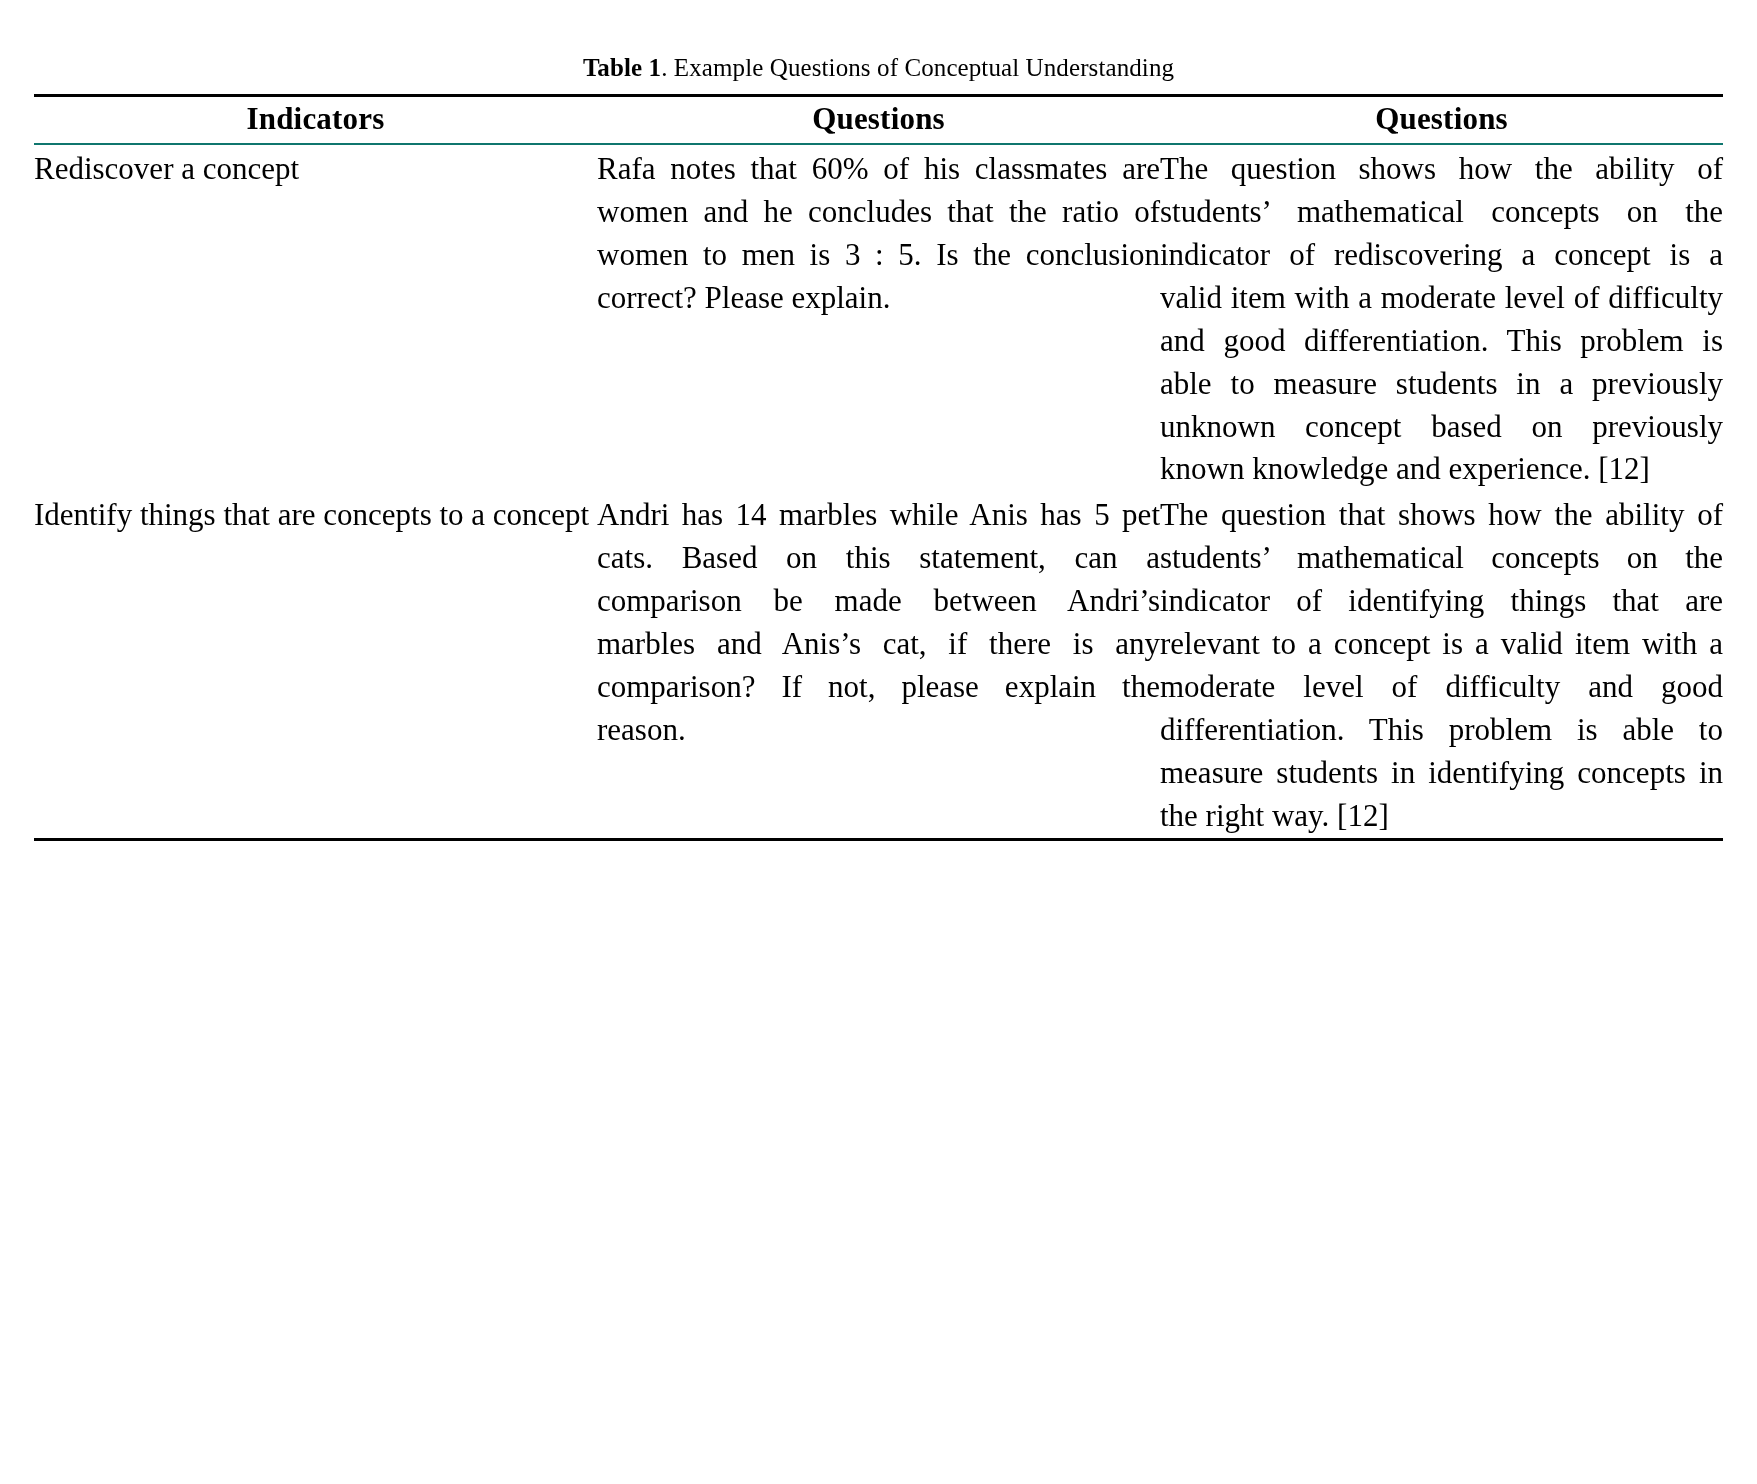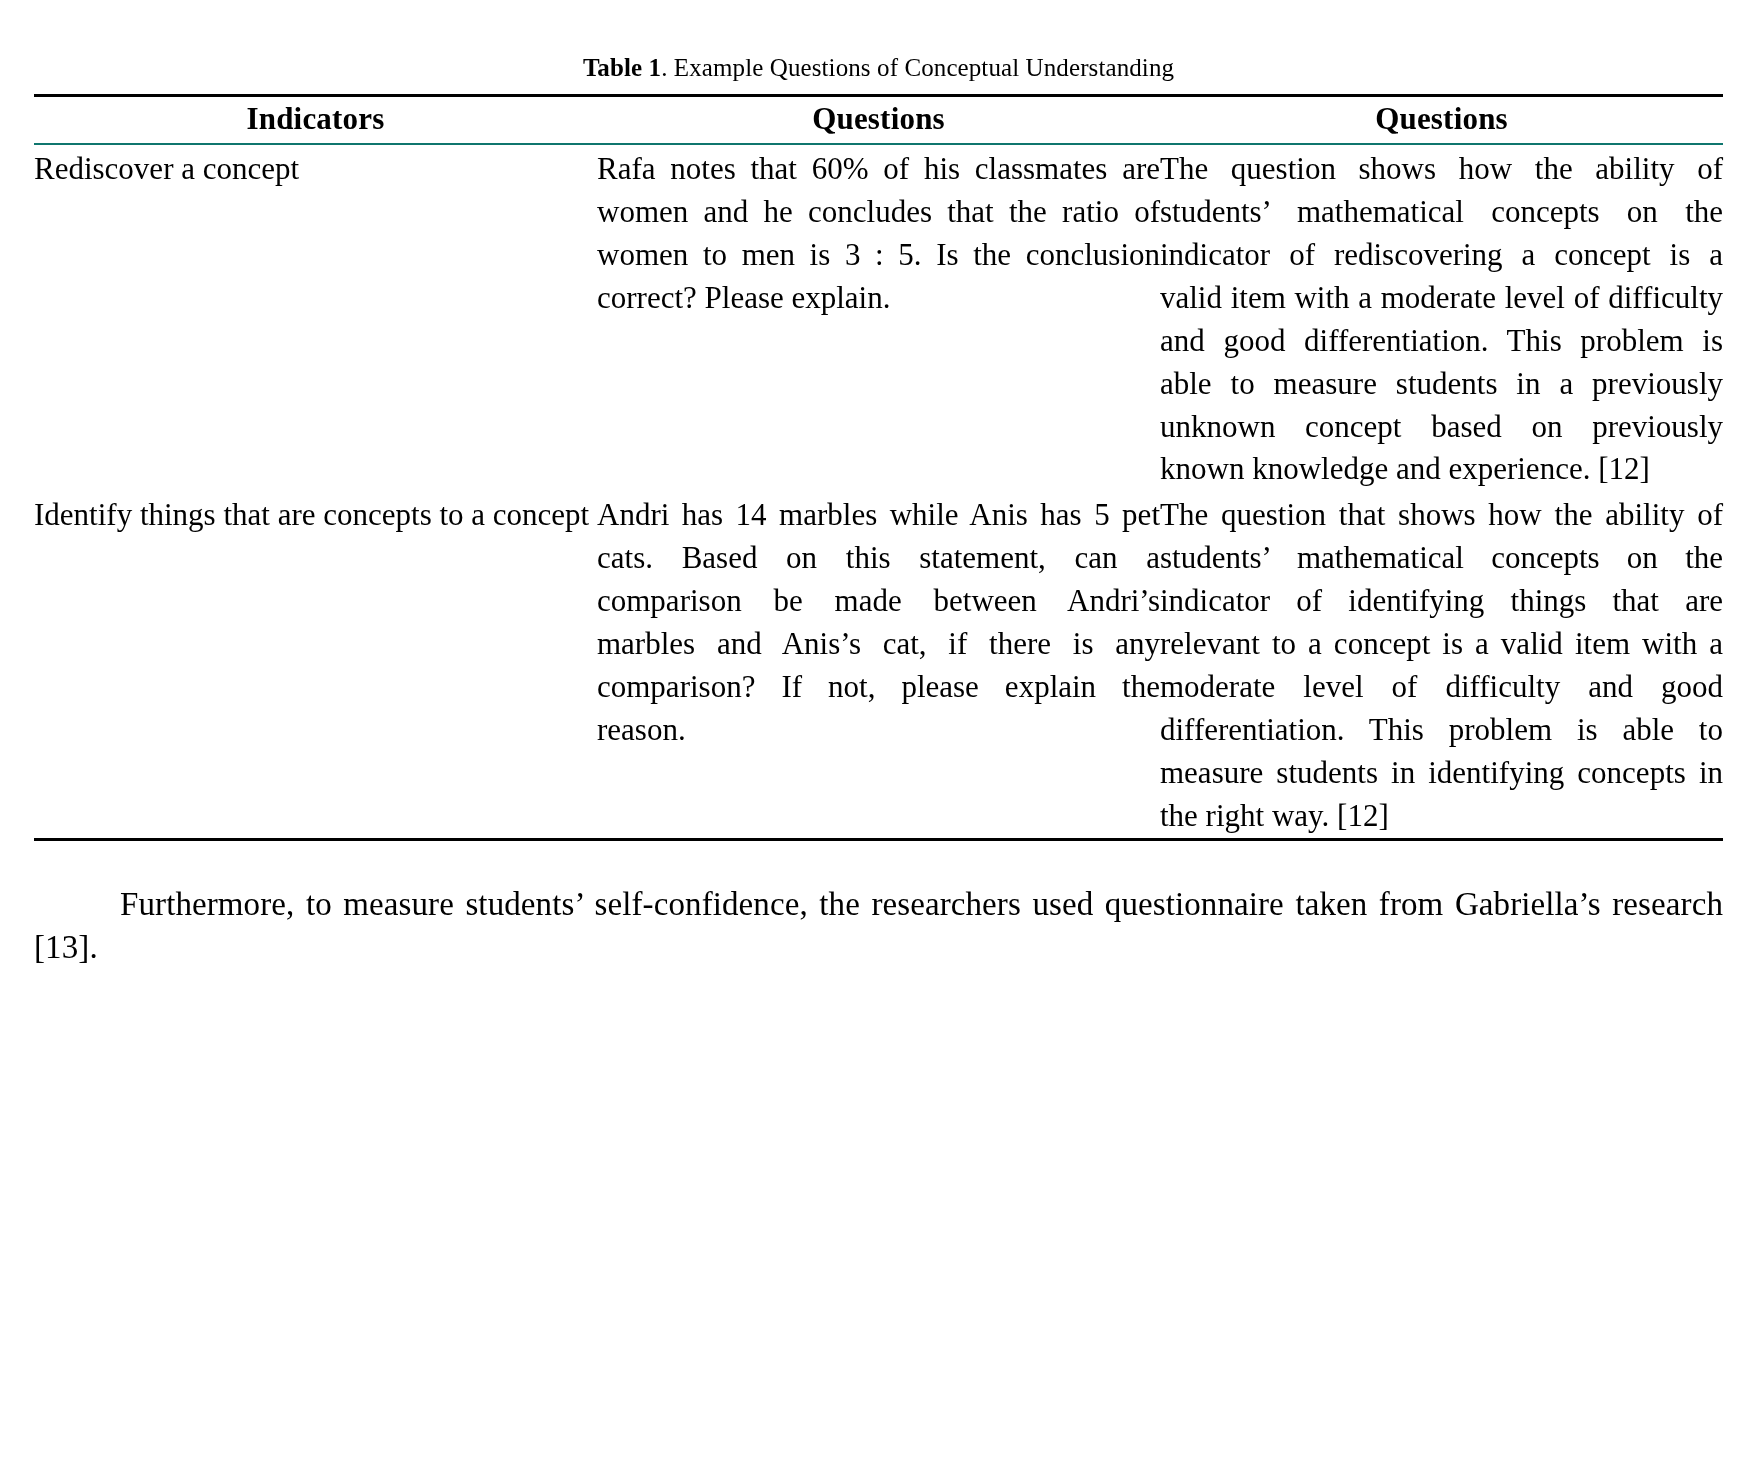--- a/index.html
+++ b/index.html
@@ -125,15 +125,14 @@
         <td class="col-question">
           <span class="cell-text">Andri has 14 marbles while Anis has 5 pet cats. Based on this statement, can a comparison be made between Andri’s marbles and Anis’s cat, if there is any comparison? If not, please explain the reason.</span>
         </td>
         <td class="col-analysis">
           <span class="cell-text">The question that shows how the ability of students’ mathematical concepts on the indicator of identifying things that are relevant to a concept is a valid item with a moderate level of difficulty and good differentiation. This problem is able to measure students in identifying concepts in the right way. [12]</span>
         </td>
       </tr>
     </tbody>
   </table>
 
-  <p class="body-paragraph">Furthermore, to measure students’ self-confidence, the researchers used questionnaire taken from Gabriella’s research [13].</p>
 
 </div>
 
 </body></html>

